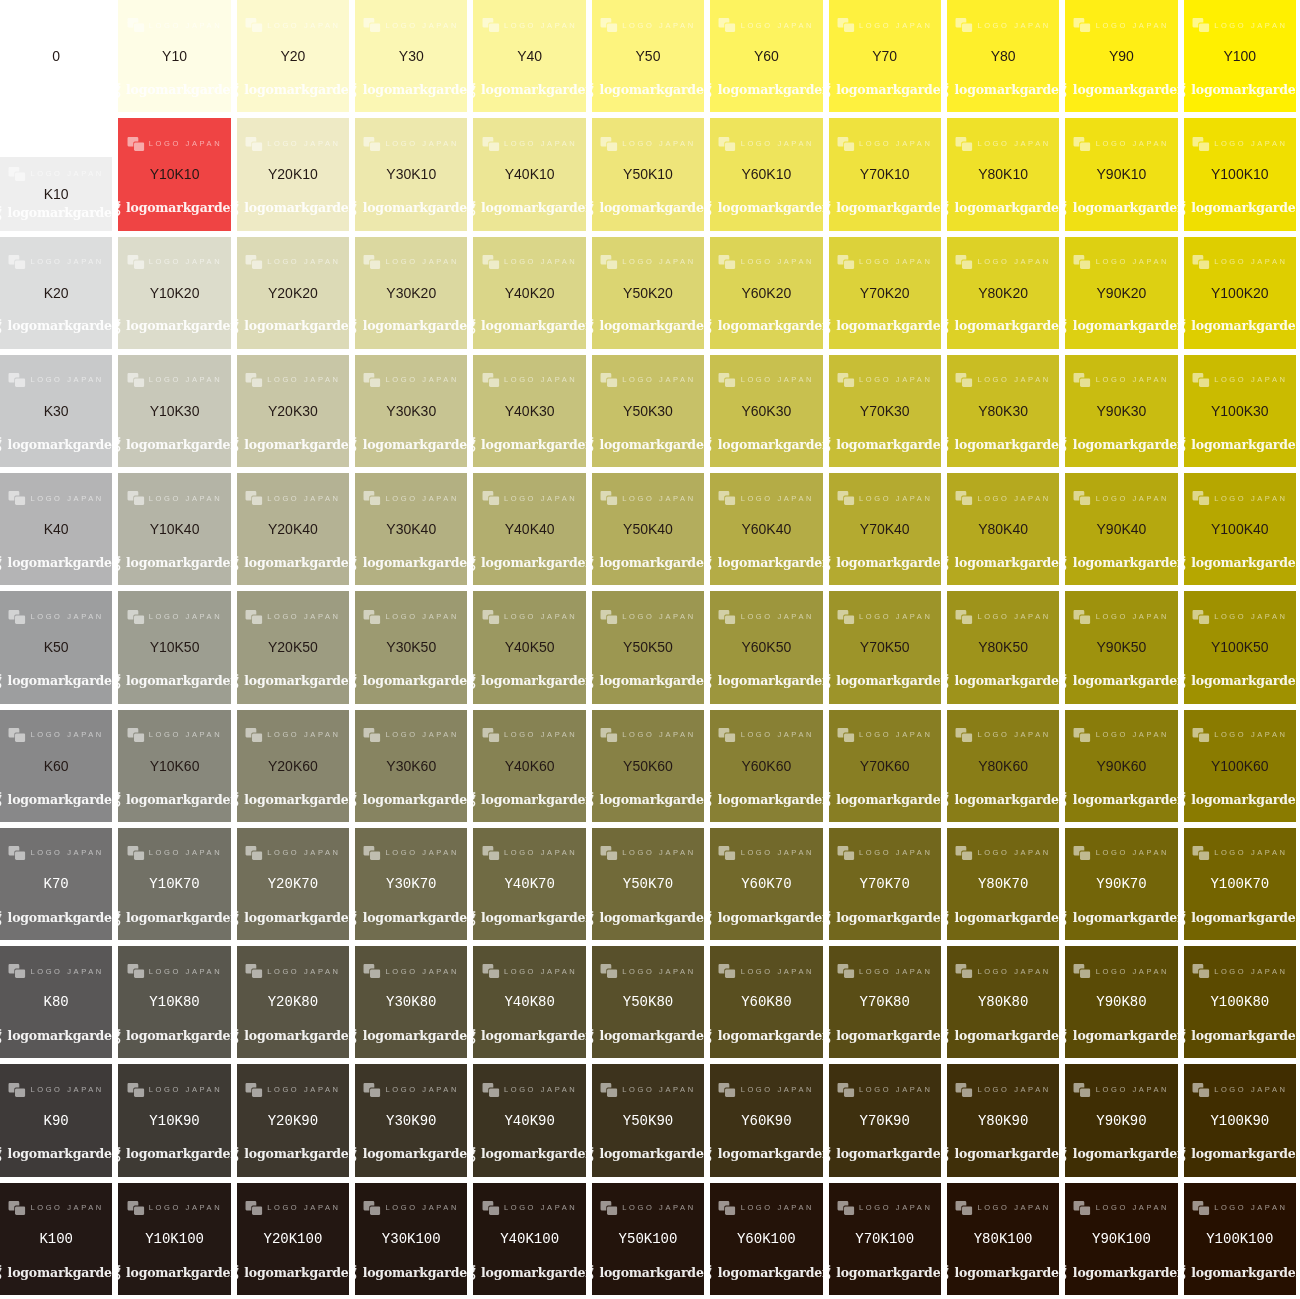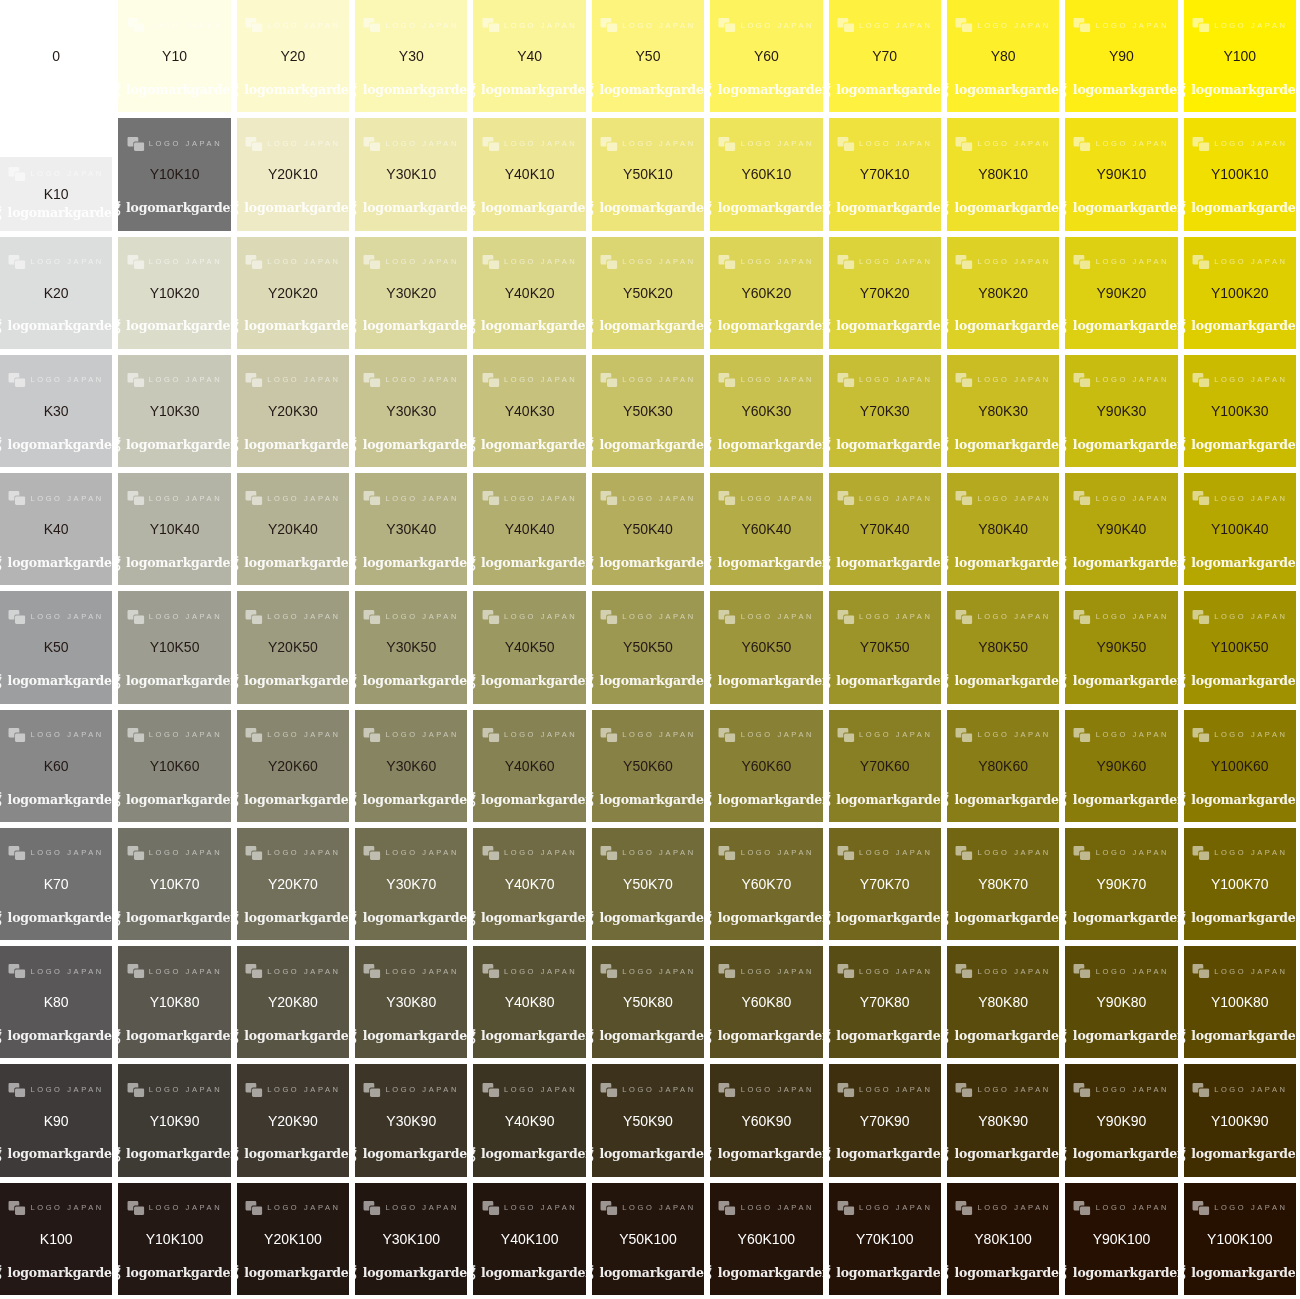--- a/index.html
+++ b/index.html
@@ -97,21 +97,21 @@
     z-index: 3;
     font-family: "Liberation Sans", "DejaVu Sans", sans-serif;
     font-size: 14px;
     font-weight: 400;
     line-height: 1;
     text-align: center;
     white-space: nowrap;
   }
 
   .swatch.dark-text .sw-label { color: #231815; }
-  .swatch.light-text .sw-label { color: #ffffff; }
+  .swatch.light-text .sw-label { color: #ffffff; font-family: Liberation Mono, monospace; }
 </style>
 </head>
 <body>
 
 <div id="chart-grid">
     <div class="swatch dark-text no-wm" title="0" style="background: rgb(255, 255, 255);">
       <div class="sw-label">0</div>
     </div>
     <div class="swatch dark-text" title="Y10" style="background: rgb(254, 253, 230);">
       <div class="wm-top">
@@ -304,21 +304,21 @@
       <div class="sw-label">K10</div>
       <div class="wm-bot">
         <span class="g-mark">
           <svg width="13" height="15" viewBox="0 0 13 15" xmlns="http://www.w3.org/2000/svg">
             <path fill="#ffffff" d="M4.6 0.3h5.2v1.5H7.9c0.5 0.3 0.9 0.7 1.1 1.2H10v1.4H9.3c0 0.2 0 0.4 0 0.6 0 1.6-1 2.7-2.6 3l0 0.2c1.9 0.4 3.2 1.6 3.2 3.4 0 2.1-1.8 3.5-4.3 3.5C2.3 15 0 13.6 0 11.4c0-1.2 0.7-2.1 1.9-2.7C1.2 8.3 0.8 7.7 0.8 6.9c0-0.7 0.4-1.3 1-1.8C1.1 4.6 0.7 3.8 0.7 2.9 0.7 1.3 2.2 0.3 4.6 0.3zM5.6 9.3c-1.5 0-2.6 0.8-2.6 2 0 1.2 1.1 2 2.7 2 1.6 0 2.6-0.8 2.6-1.9C8.3 10.1 7.2 9.3 5.6 9.3zM4.8 1.8c-1.1 0-1.8 0.5-1.8 1.4 0 0.9 0.7 1.4 1.8 1.4 1.1 0 1.7-0.5 1.7-1.4C6.5 2.3 5.9 1.8 4.8 1.8z"></path>
           </svg>
         </span>
         <span class="lmg-text">logomarkgarden</span>
       </div>
     </div>
-    <div class="swatch dark-text" title="Y10K10" style="background: #737373;">
+    <div class="swatch dark-text" title="Y10K10" style="background: #ef4444;">
       <div class="wm-top">
         <span class="lj-mark"><svg width="17" height="14" viewBox="0 0 17 14" xmlns="http://www.w3.org/2000/svg">
             <path fill="#ffffff" d="M1.4 0h8.2a1.4 1.4 0 0 1 1.4 1.4v3.1H7.6a1.6 1.6 0 0 0-1.6 1.6v3.4H1.4A1.4 1.4 0 0 1 0 8.1V1.4A1.4 1.4 0 0 1 1.4 0z"></path>
             <path fill="#ffffff" d="M8.1 5.6h7.5A1.4 1.4 0 0 1 17 7v5.6a1.4 1.4 0 0 1-1.4 1.4H8.1a1.4 1.4 0 0 1-1.4-1.4V7a1.4 1.4 0 0 1 1.4-1.4z"></path>
           </svg></span>
         <span class="lj-text">LOGO JAPAN</span>
       </div>
       <div class="sw-label">Y10K10</div>
       <div class="wm-bot">
         <span class="g-mark">

